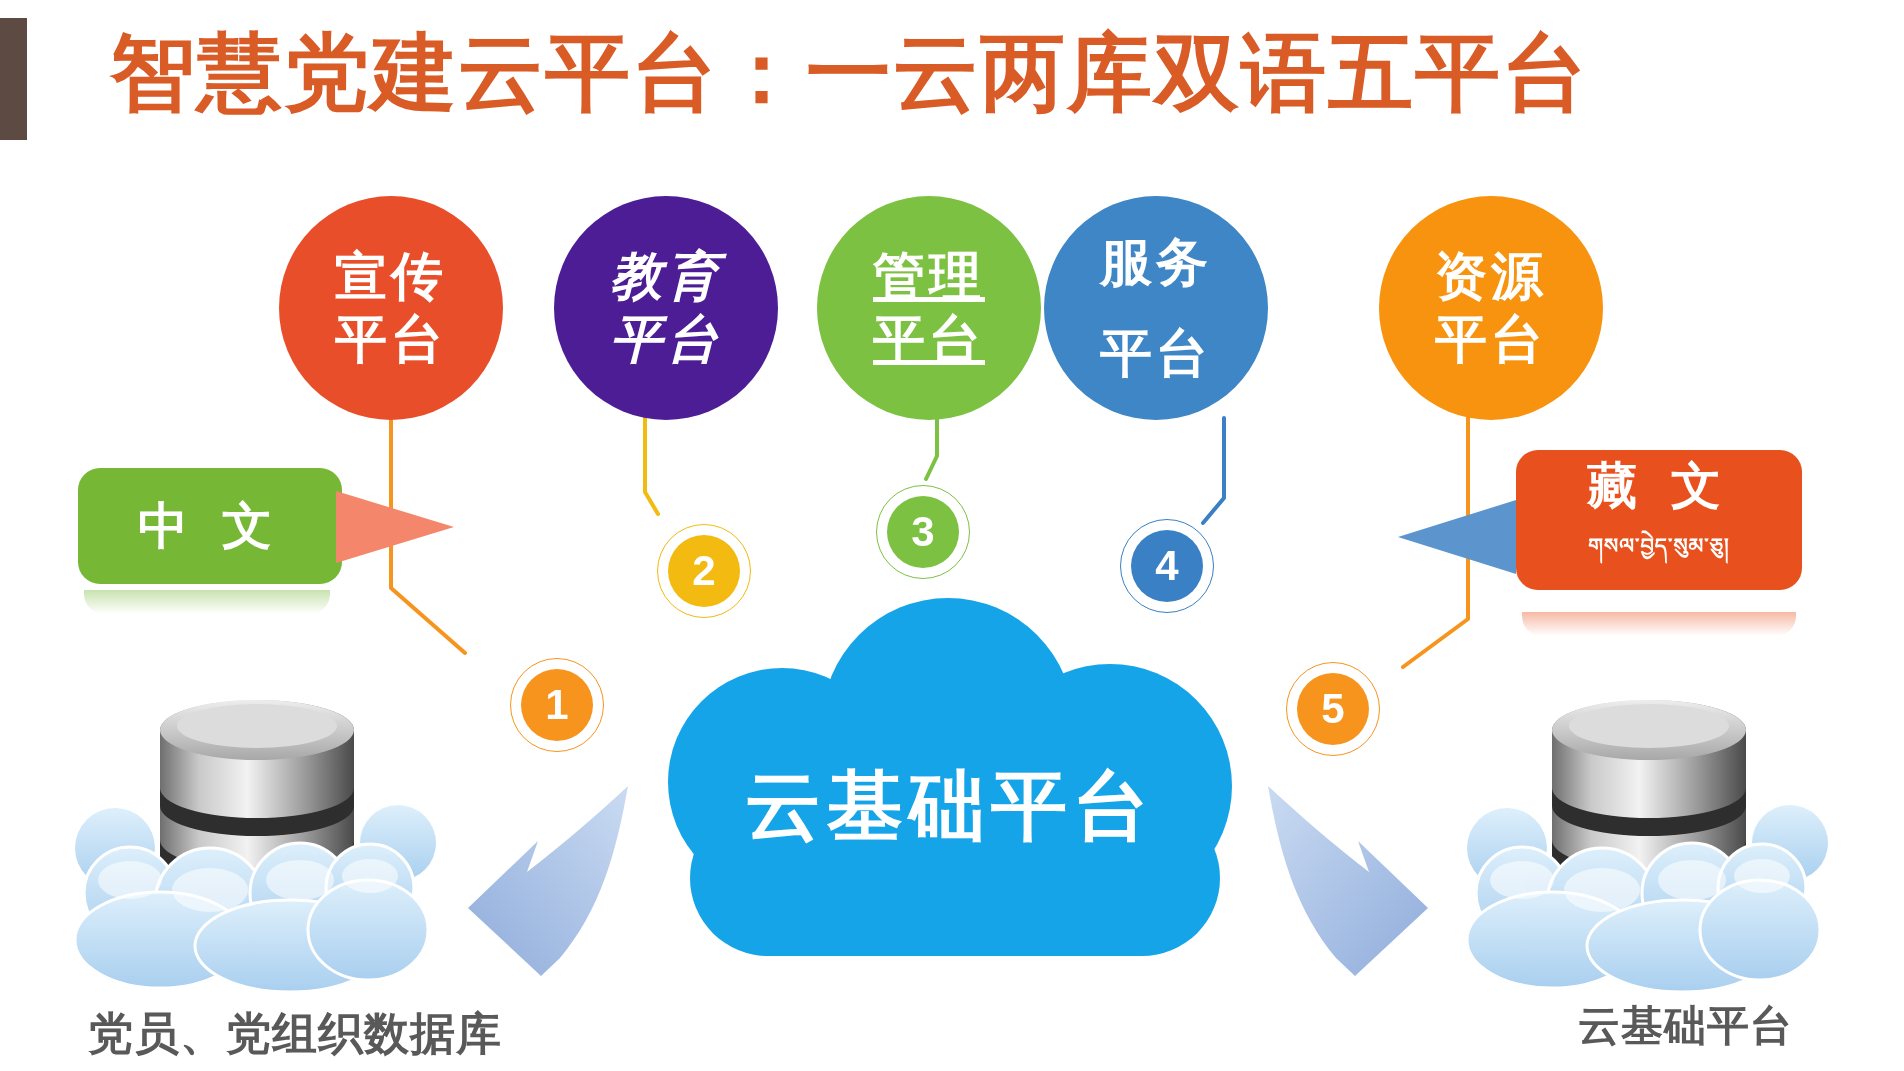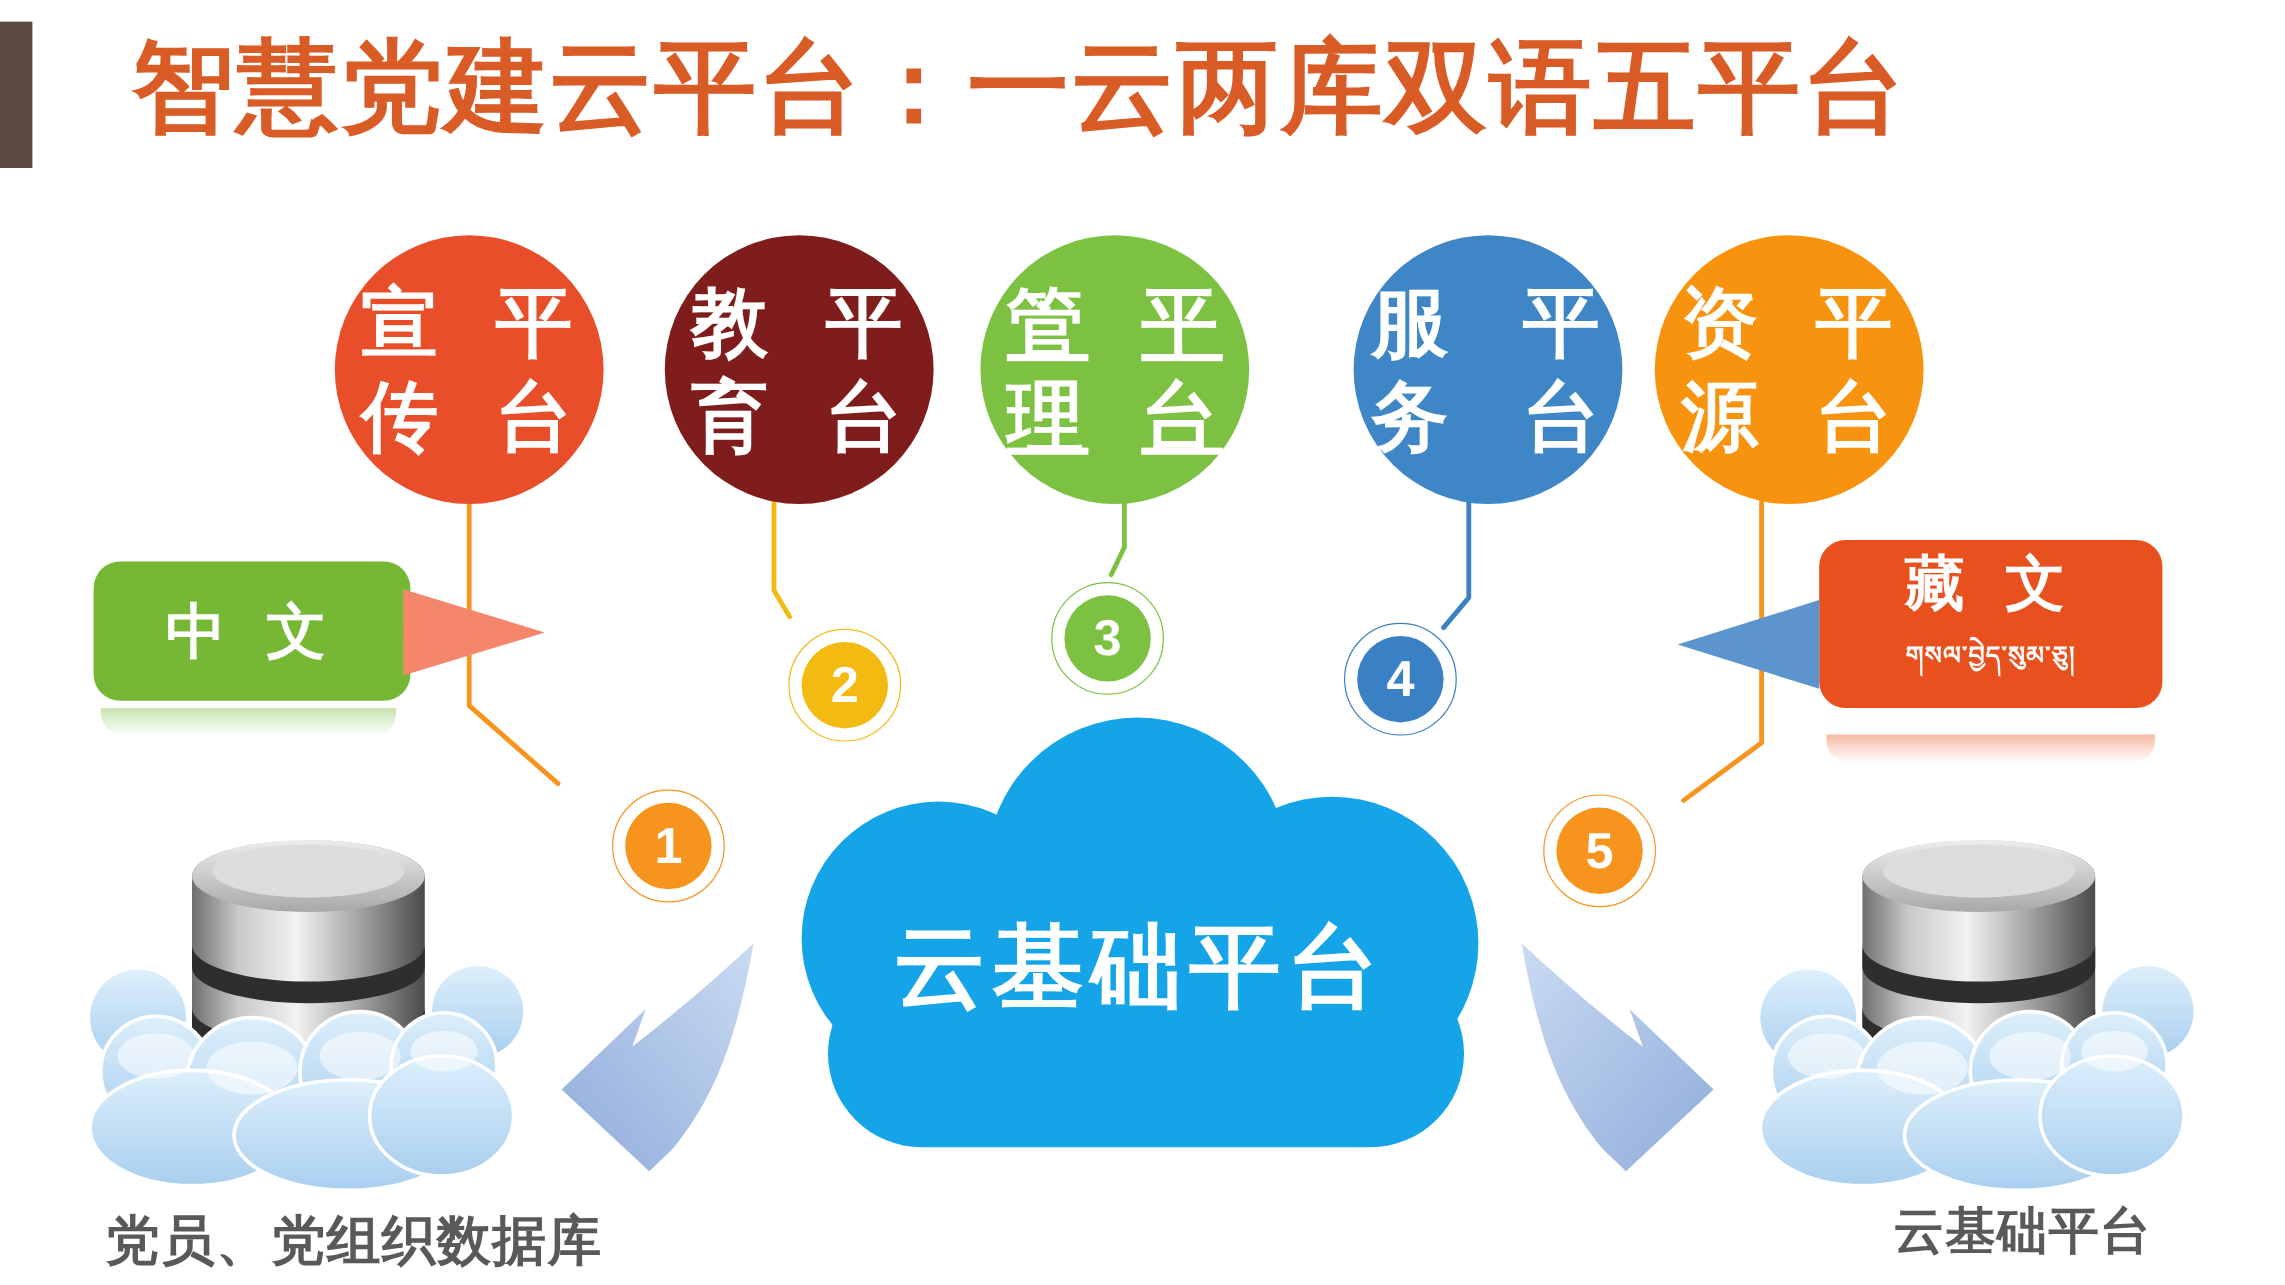--- a/index.html
+++ b/index.html
@@ -12,24 +12,24 @@
   
   .accent-bar{position:absolute;left:0;top:18px;width:27px;height:122px;}
   .slide-title{
     position:absolute;left:76px;top:16px;width:1700px;
     font-size:85px;font-weight:bold;letter-spacing:2px;white-space:nowrap;margin-left:34px;
   }
 
   
   .pcircle{
     position:absolute;top:196px;width:224px;height:224px;border-radius:50%;
-    color:#fff;font-weight:bold;font-size:64px;line-height:1.22;letter-spacing:4px;
-    display:flex;flex-direction:row;align-items:center;justify-content:center;text-align:center;
-  }
-  .pc1{left:279px;} .pc2{left:554px;} .pc3{left:817px;text-decoration:underline;} .pc4{left:1128px;gap:28px;} .pc5{left:1379px;}
+    color:#fff;font-weight:bold;font-size:52px;line-height:1.22;letter-spacing:4px;
+    display:flex;flex-direction:column;justify-content:center;text-align:center;
+  }
+  .pc1{left:279px;} .pc2{left:554px;} .pc3{left:817px;text-decoration:underline;} .pc4{left:1044px;gap:28px;} .pc5{left:1379px;}
 
   
   .badge{
     position:absolute;width:92px;height:92px;border-radius:50%;
     border:1px solid;background:#fff;display:flex;align-items:center;justify-content:center;
   }
   .badge-inner{
     width:72px;height:72px;border-radius:50%;color:#fff;font-weight:bold;font-size:42px;
     display:flex;align-items:center;justify-content:center;
   }
@@ -163,21 +163,21 @@
     </g>
   </svg>
 
   <div class="accent-bar" style="background-color: rgb(93, 74, 66);"></div>
   <div class="slide-title" style="color: rgb(217, 91, 38);">智慧党建云平台：一云两库双语五平台</div>
 
   <div class="pcircle pc1" style="background-color: rgb(232, 78, 41);">
     <span>宣传</span>
     <span>平台</span>
   </div>
-  <div class="pcircle pc2" style="background-color: #7f1d1d;">
+  <div class="pcircle pc2" style="background-color: #4c1d95; font-style: italic;">
     <span>教育</span>
     <span>平台</span>
   </div>
   <div class="pcircle pc3" style="background-color: rgb(125, 193, 66);">
     <span>管理</span>
     <span>平台</span>
   </div>
   <div class="pcircle pc4" style="background-color: rgb(62, 134, 197);">
     <span>服务</span>
     <span>平台</span>

